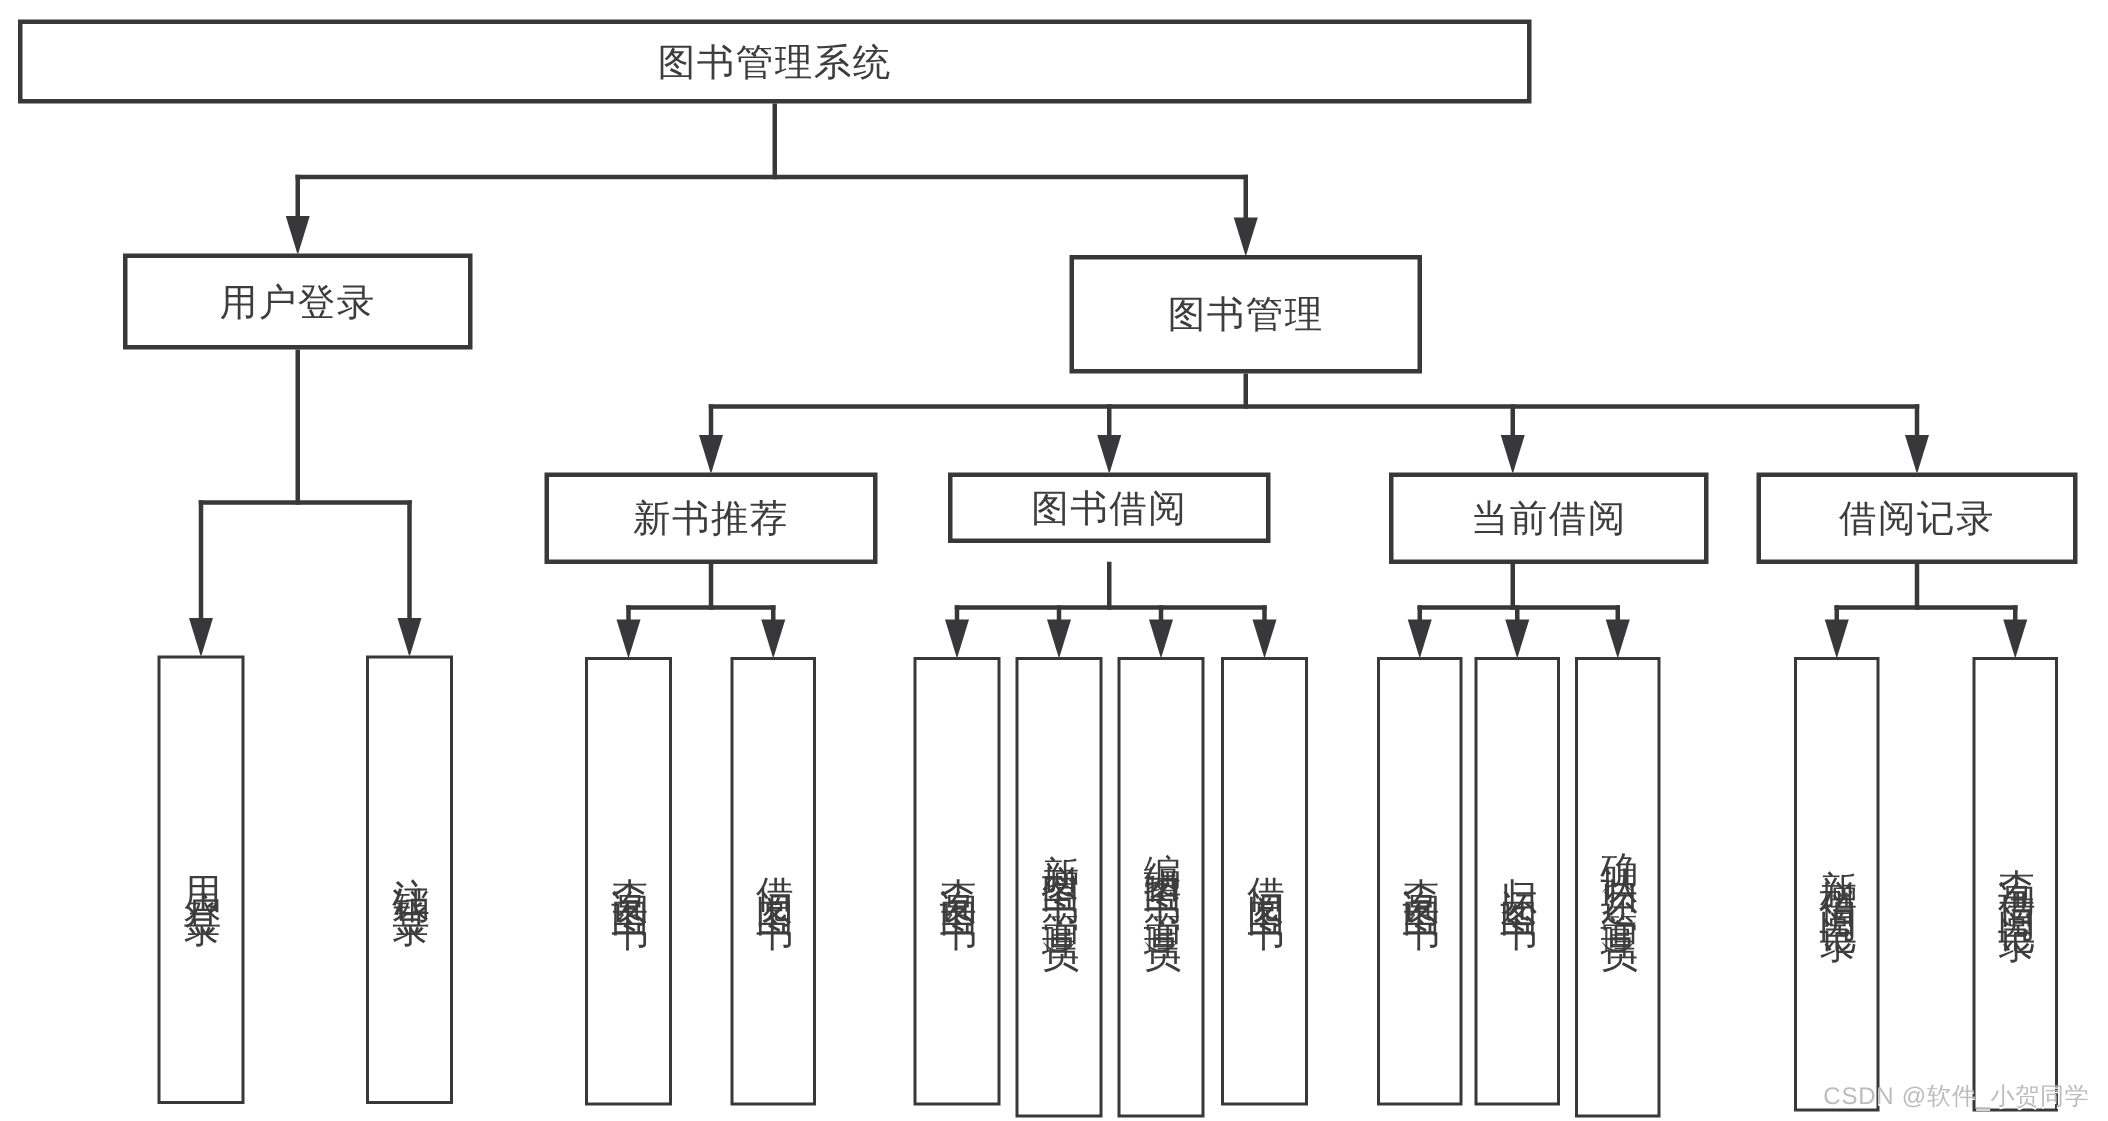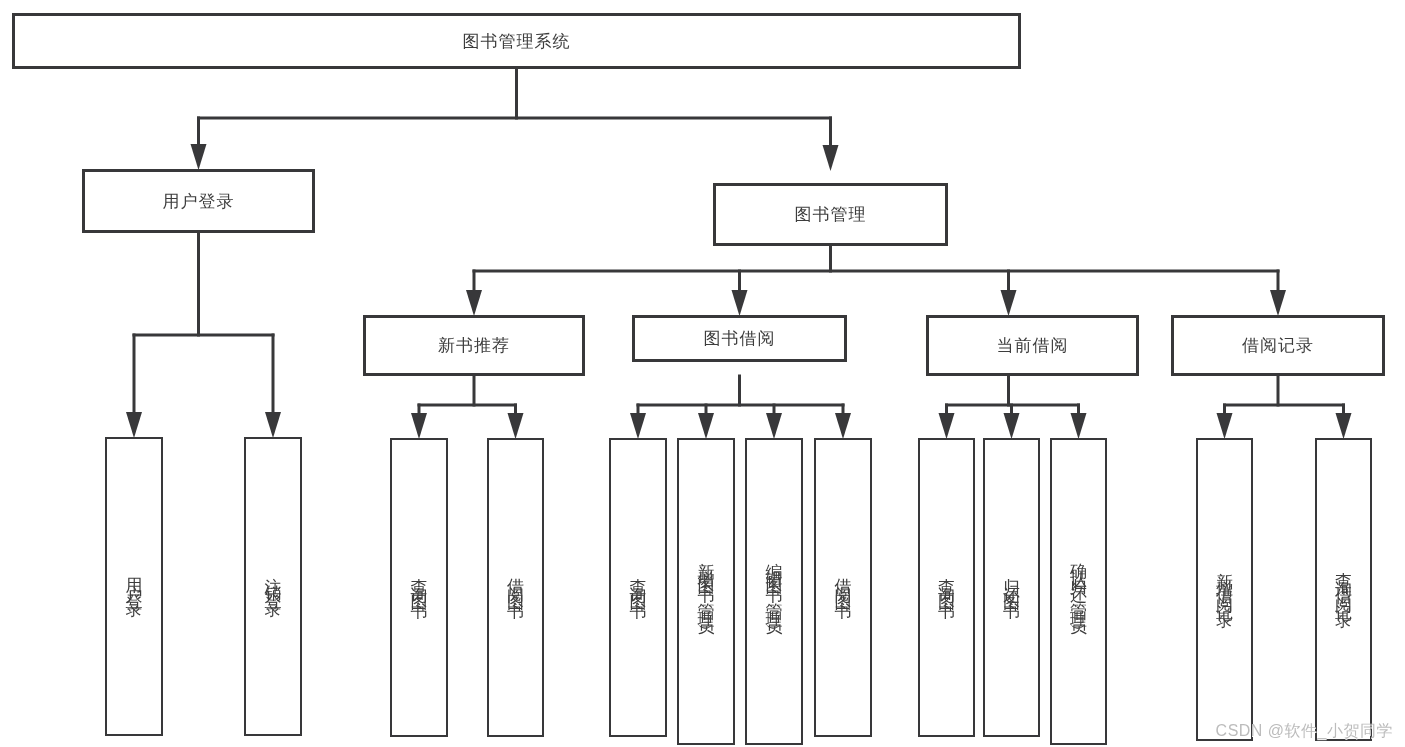--- a/index.html
+++ b/index.html
@@ -21,21 +21,21 @@
     position:absolute;
     background:var(--fill);
     border:3px solid var(--line);
     box-sizing:border-box;
     display:flex;align-items:center;justify-content:center;
     color:var(--text);
     z-index:2;
   }
   .node.vertical{border-width:2.5px;}
   .node .label{
-    font-size:17px;
+    font-size:25px;
     letter-spacing:1px;
     white-space:nowrap;
   }
   .node.vertical .label{
     writing-mode:vertical-lr;
     text-orientation:mixed;
     letter-spacing:8px;
     line-height:1;
     padding-bottom:14px;
     white-space:normal;
@@ -115,21 +115,21 @@
       </div>
       <div class="node horizontal" style="left: 82px; top: 169px; width: 233px; height: 64px;">
         <span class="label">用户登录</span>
       </div>
       <div class="node vertical" style="left: 105px; top: 437px; width: 58px; height: 299px;">
         <span class="label">用户登录</span>
       </div>
       <div class="node vertical" style="left: 244px; top: 437px; width: 58px; height: 299px;">
         <span class="label">注销登录</span>
       </div>
-      <div class="node horizontal" style="left: 713px; top: 183px; width: 235px; height: 63px;">
+      <div class="node horizontal" style="left: 713px; top: 170px; width: 235px; height: 79px;">
         <span class="label">图书管理</span>
       </div>
       <div class="node horizontal" style="left: 363px; top: 315px; width: 222px; height: 61px;">
         <span class="label">新书推荐</span>
       </div>
       <div class="node vertical" style="left: 390px; top: 438px; width: 58px; height: 299px;">
         <span class="label">查询图书</span>
       </div>
       <div class="node vertical" style="left: 487px; top: 438px; width: 57px; height: 299px;">
         <span class="label">借阅图书</span>

